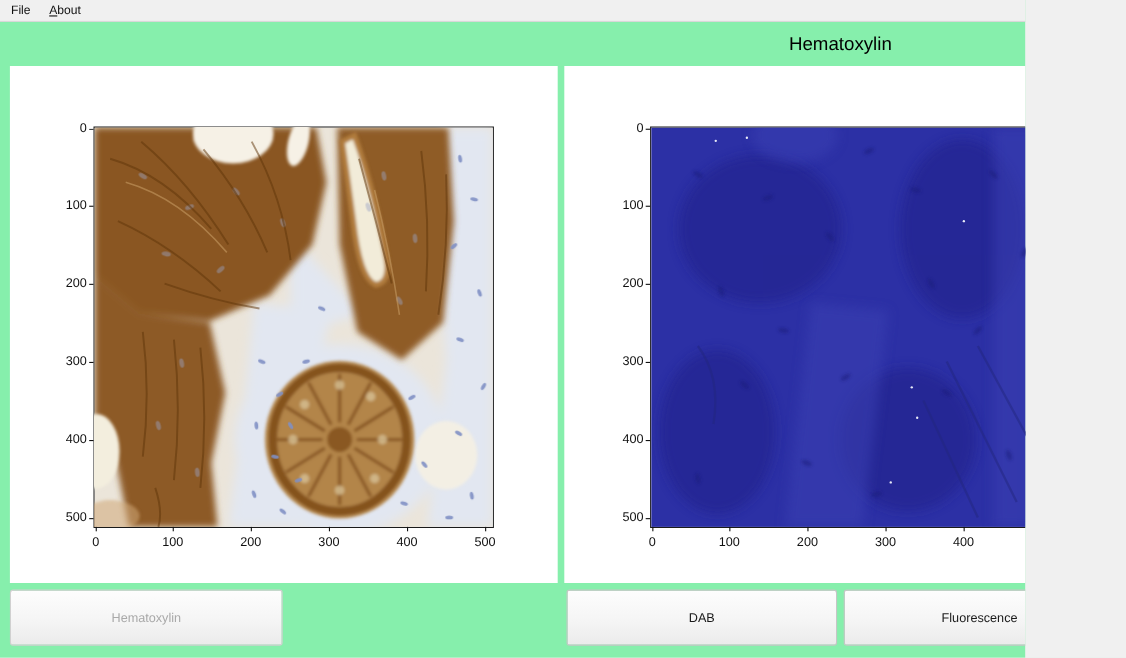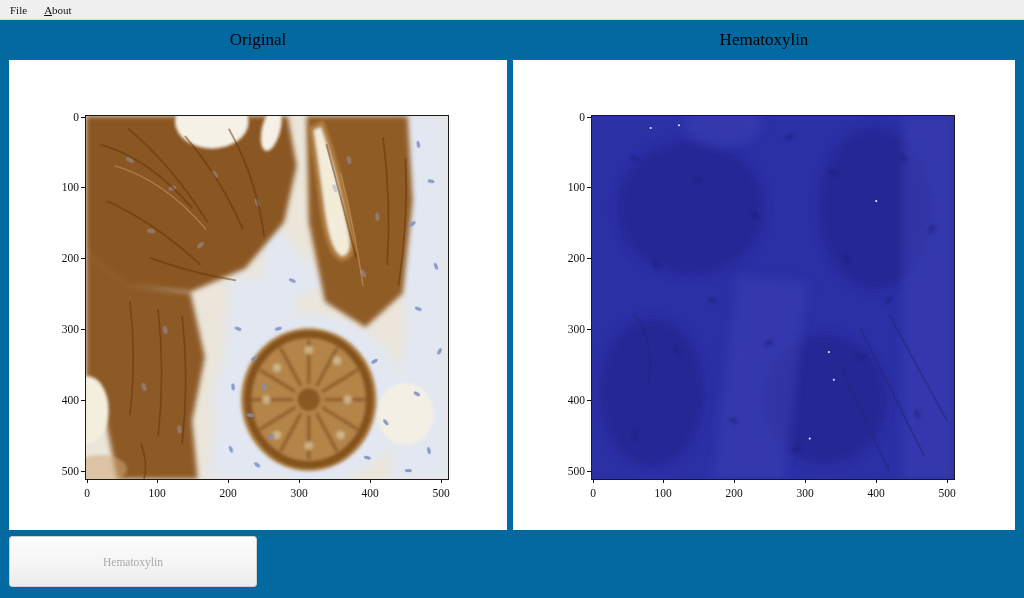--- a/index.html
+++ b/index.html
@@ -1,17 +1,17 @@
 <!DOCTYPE html>
 <html><head>
 <meta charset="utf-8">
 <style>
   html,body{margin:0;padding:0;background:#f0f0f0;}
-  .window{position:relative;width:1024px;height:598px;background:#0369a1;
-    font-family:Liberation Serif, serif;overflow:hidden;color:#111;}
+  .window{position:relative;width:932px;height:598px;background:#86efac;
+    font-family:Liberation Sans, sans-serif;overflow:hidden;color:#111;}
   .menubar{position:absolute;top:0;left:0;width:1024px;height:20px;box-sizing:border-box;
     background:#f0f0f0;border-bottom:1px solid #d8d8d8;display:flex;align-items:center;
     font-size:11px;padding-left:10px;gap:17px;}
   .menu-item{cursor:default;}
   .accel{text-decoration:underline;text-underline-offset:1px;}
   .panel-title{position:absolute;top:30px;font-size:17px;color:#000;text-align:center;}
   .canvas{position:absolute;top:60px;height:470px;background:#ffffff;}
   .plot{position:absolute;top:55px;width:362px;height:363px;border:1px solid #1a1a1a;}
   .plot svg{width:100%;height:100%;display:block;}
   .ytl{position:absolute;left:-47px;width:40px;text-align:right;font-size:11.5px;
@@ -29,21 +29,20 @@
 </head>
 <body>
 
 <div class="window">
 
   <div class="menubar">
     <span class="menu-item">File</span>
     <span class="menu-item"><span class="accel">A</span><span>bout</span></span>
   </div>
 
-  <div class="panel-title" style="left:9px;width:498px;">Original</div>
   <div class="panel-title" style="left:513px;width:502px;">Hematoxylin</div>
 
   <div class="canvas" style="left:9px;width:498px;">
     <div class="plot" style="left:76px;">
       <svg viewBox="0 0 512 512" preserveAspectRatio="none">
         <defs>
           <filter id="b7" x="-30%" y="-30%" width="160%" height="160%">
               <feGaussianBlur stdDeviation="7"></feGaussianBlur>
             </filter>
           <filter id="b4" x="-30%" y="-30%" width="160%" height="160%">
@@ -279,13 +278,15 @@
       <span class="xtl" style="left:1px">0</span>
       <span class="xtl" style="left:71px">100</span>
       <span class="xtl" style="left:142px">200</span>
       <span class="xtl" style="left:213px">300</span>
       <span class="xtl" style="left:284px">400</span>
       <span class="xtl" style="left:355px">500</span>
     </div>
   </div>
 
   <button class="btn disabled" style="left:9px;width:248px;" disabled="">Hematoxylin</button>
+  <button class="btn" style="left:515px;width:246px;">DAB</button>
+  <button class="btn" style="left:767px;width:247px;">Fluorescence</button>
 </div>
 
 </body></html>

